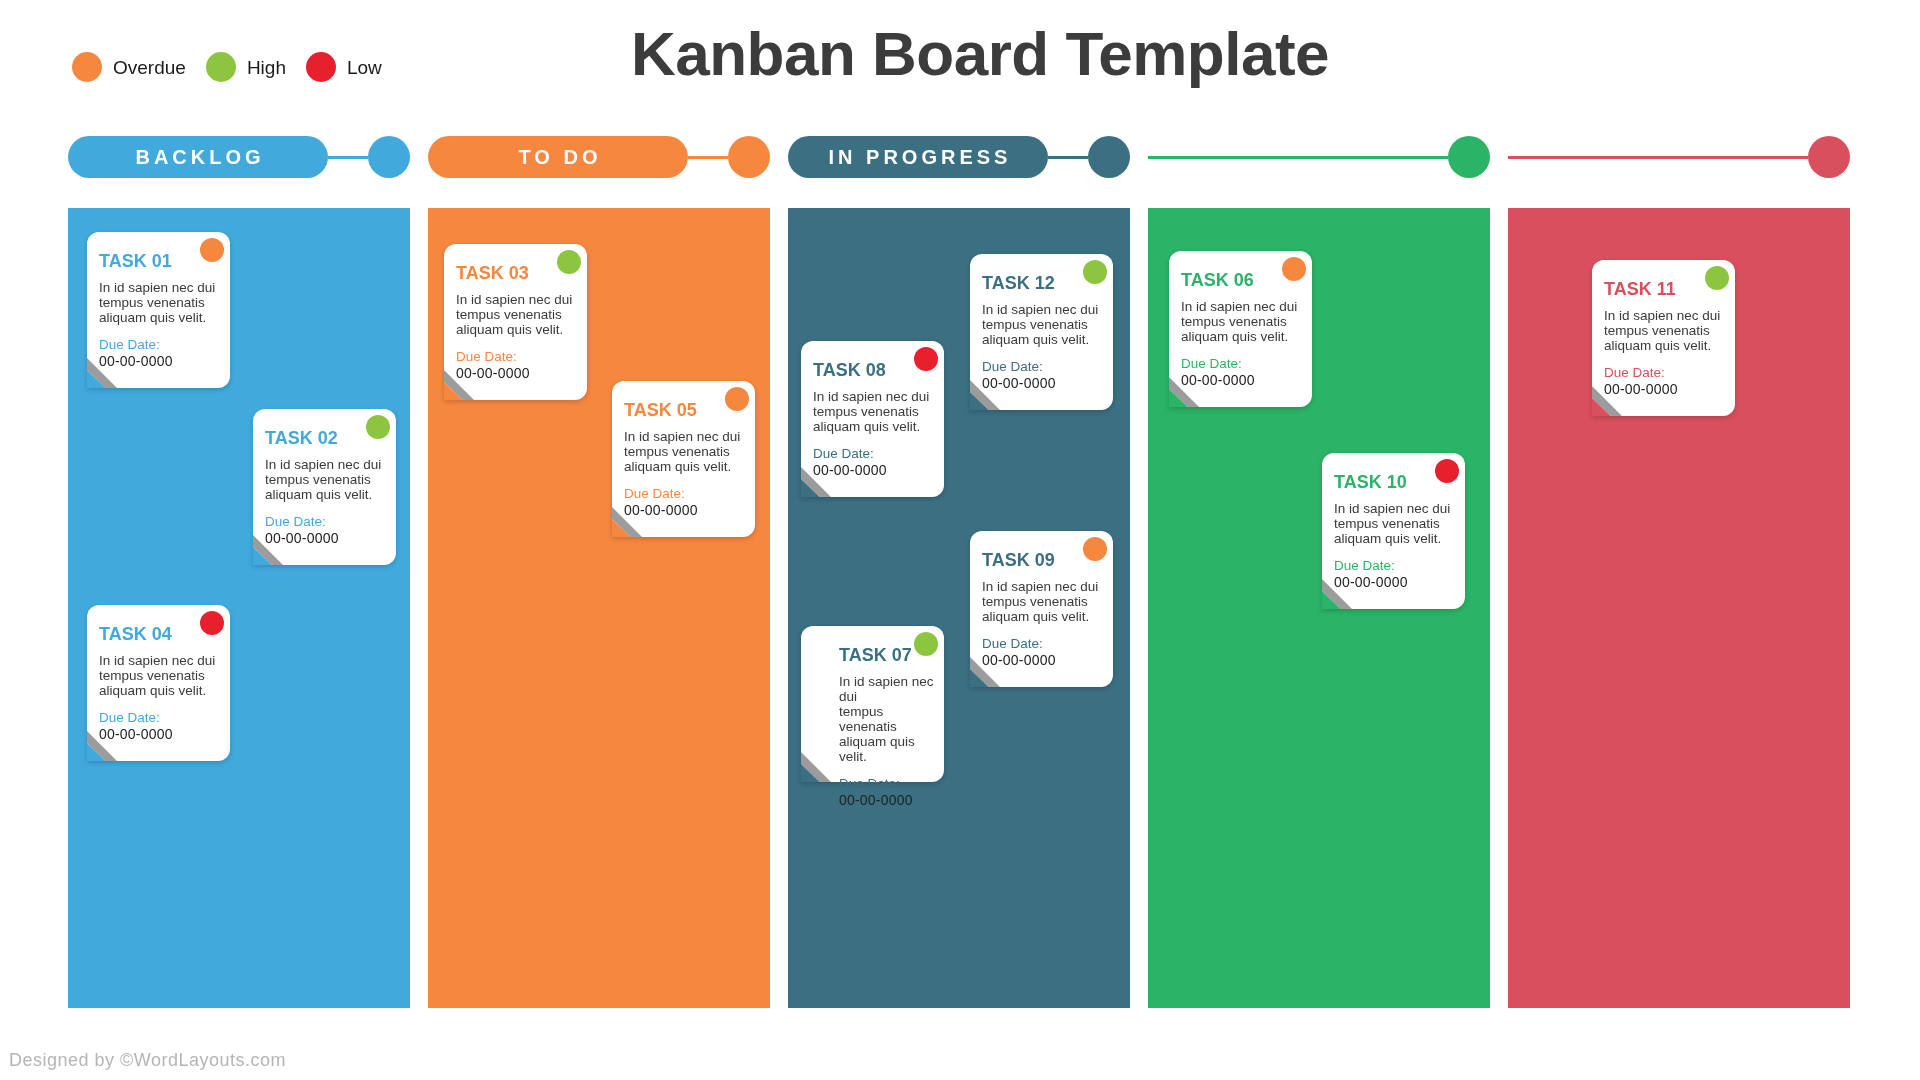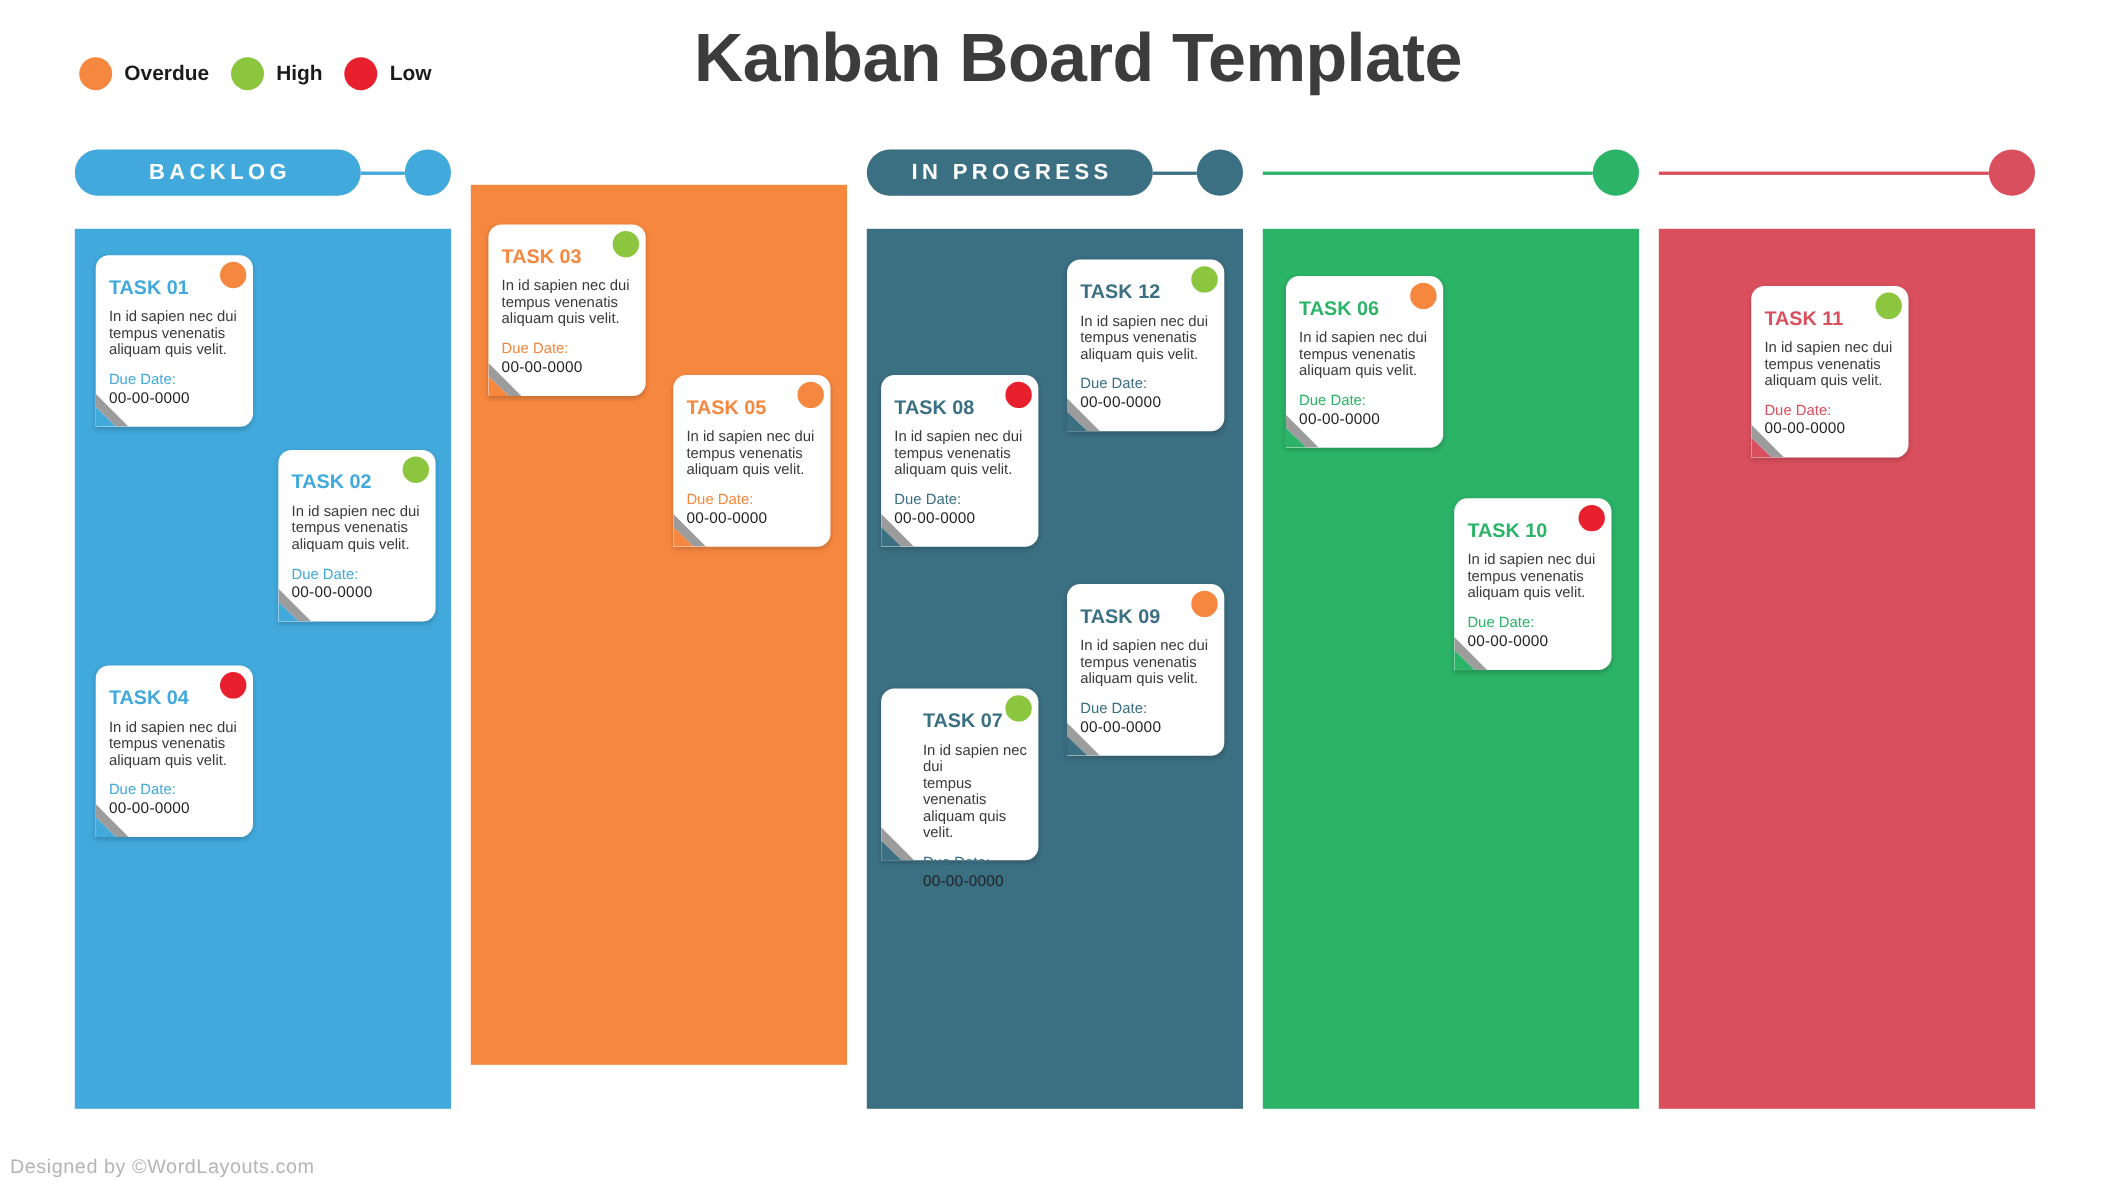--- a/index.html
+++ b/index.html
@@ -10,21 +10,21 @@
     font-family:"Liberation Sans","DejaVu Sans",sans-serif;
   }
 
   
   .page-title {
     position:absolute; top:20px; left:0; width:100%;
     text-align:center; font-size:62px; font-weight:700;
     letter-spacing:-0.5px; color:#3C3C3C; margin:0; line-height:1.1;padding-left:40px;
   }
   .legend { position:absolute; left:72px; top:52px; display:flex; align-items:center; gap:20px; }
-  .legend-item { display:flex; align-items:center; gap:11px;font-weight:bold; }
+  .legend-item { display:flex; align-items:center; gap:11px; }
   .legend-dot { width:30px; height:30px; border-radius:50%; background:#ccc; }
   .legend-label { font-size:19px; color:#1B1B1B; line-height:1; }
 
   
   .column { position:absolute; top:137px; width:342px; }
   .col-header { display:flex; align-items:center; height:40px; }
   .col-pill {
     width:260px; height:42px; border-radius:21px; background:var(--col);
     color:#fff; font-size:20px; font-weight:700; letter-spacing:4px;
     text-align:center; line-height:42px; text-indent:4px;
@@ -123,20 +123,25 @@
     <div class="due-label">Due Date:</div>
     <div class="due-value">00-00-0000</div>
     <span class="fold">
       <span class="fold-gray"></span>
       <span class="fold-bg"></span>
     </span>
   </div>
         </div>
   </div>
       <div class="column" style="left: 428px; --col: #F6873F;">
+    <div class="col-header">
+      <div class="col-pill">TO DO</div>
+      <div class="col-connector"></div>
+      <div class="col-circle"></div>
+    </div>
     <div class="col-body">
           <div class="task-card" style="left: 16px; top: 36px;">
     <span class="priority-dot" style="background: rgb(140, 198, 62);"></span>
     <div class="task-title">TASK 03</div>
     <div class="task-body">In id sapien nec dui
 tempus venenatis
 aliquam quis velit.</div>
     <div class="due-label">Due Date:</div>
     <div class="due-value">00-00-0000</div>
     <span class="fold">
@@ -159,21 +164,21 @@
   </div>
         </div>
   </div>
       <div class="column" style="left: 788px; --col: #3B6F82;">
     <div class="col-header">
       <div class="col-pill">IN PROGRESS</div>
       <div class="col-connector"></div>
       <div class="col-circle"></div>
     </div>
     <div class="col-body">
-          <div class="task-card" style="left: 182px; top: 28px;">
+          <div class="task-card" style="left: 182px; top: 46px;">
     <span class="priority-dot" style="background: rgb(140, 198, 62);"></span>
     <div class="task-title">TASK 12</div>
     <div class="task-body">In id sapien nec dui
 tempus venenatis
 aliquam quis velit.</div>
     <div class="due-label">Due Date:</div>
     <div class="due-value">00-00-0000</div>
     <span class="fold">
       <span class="fold-gray"></span>
       <span class="fold-bg"></span>

